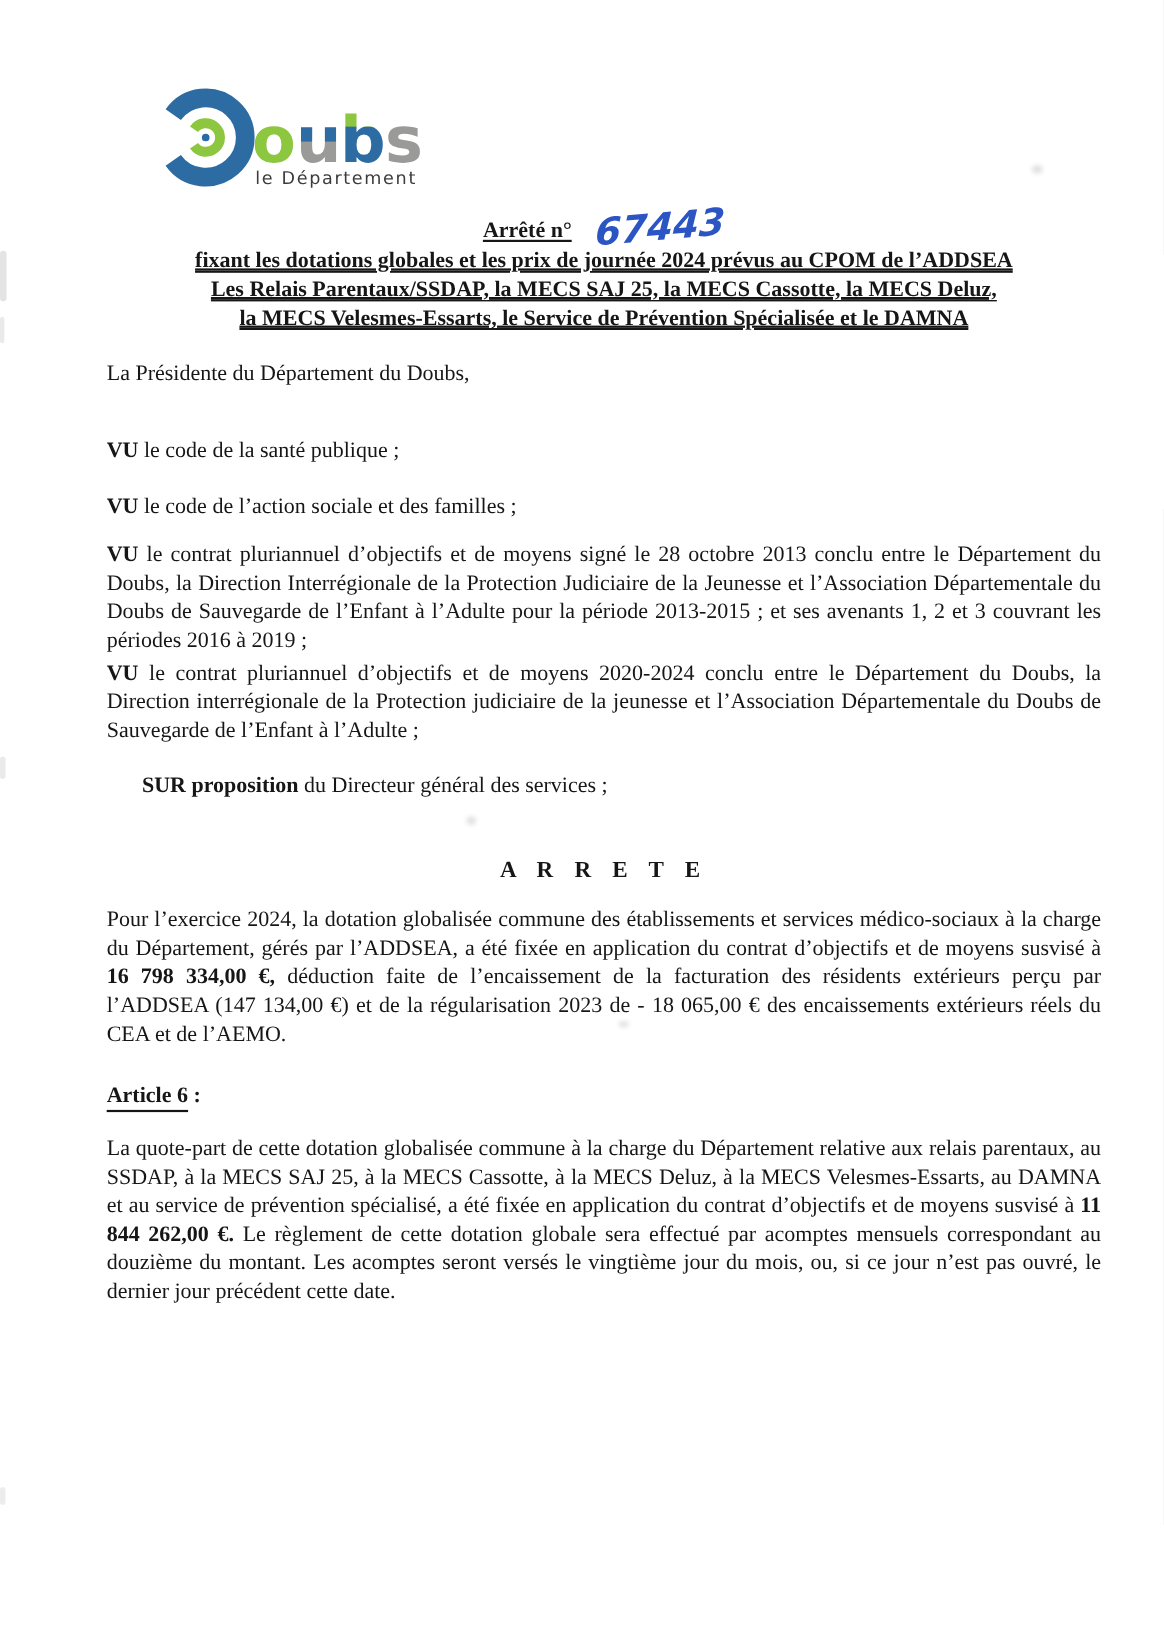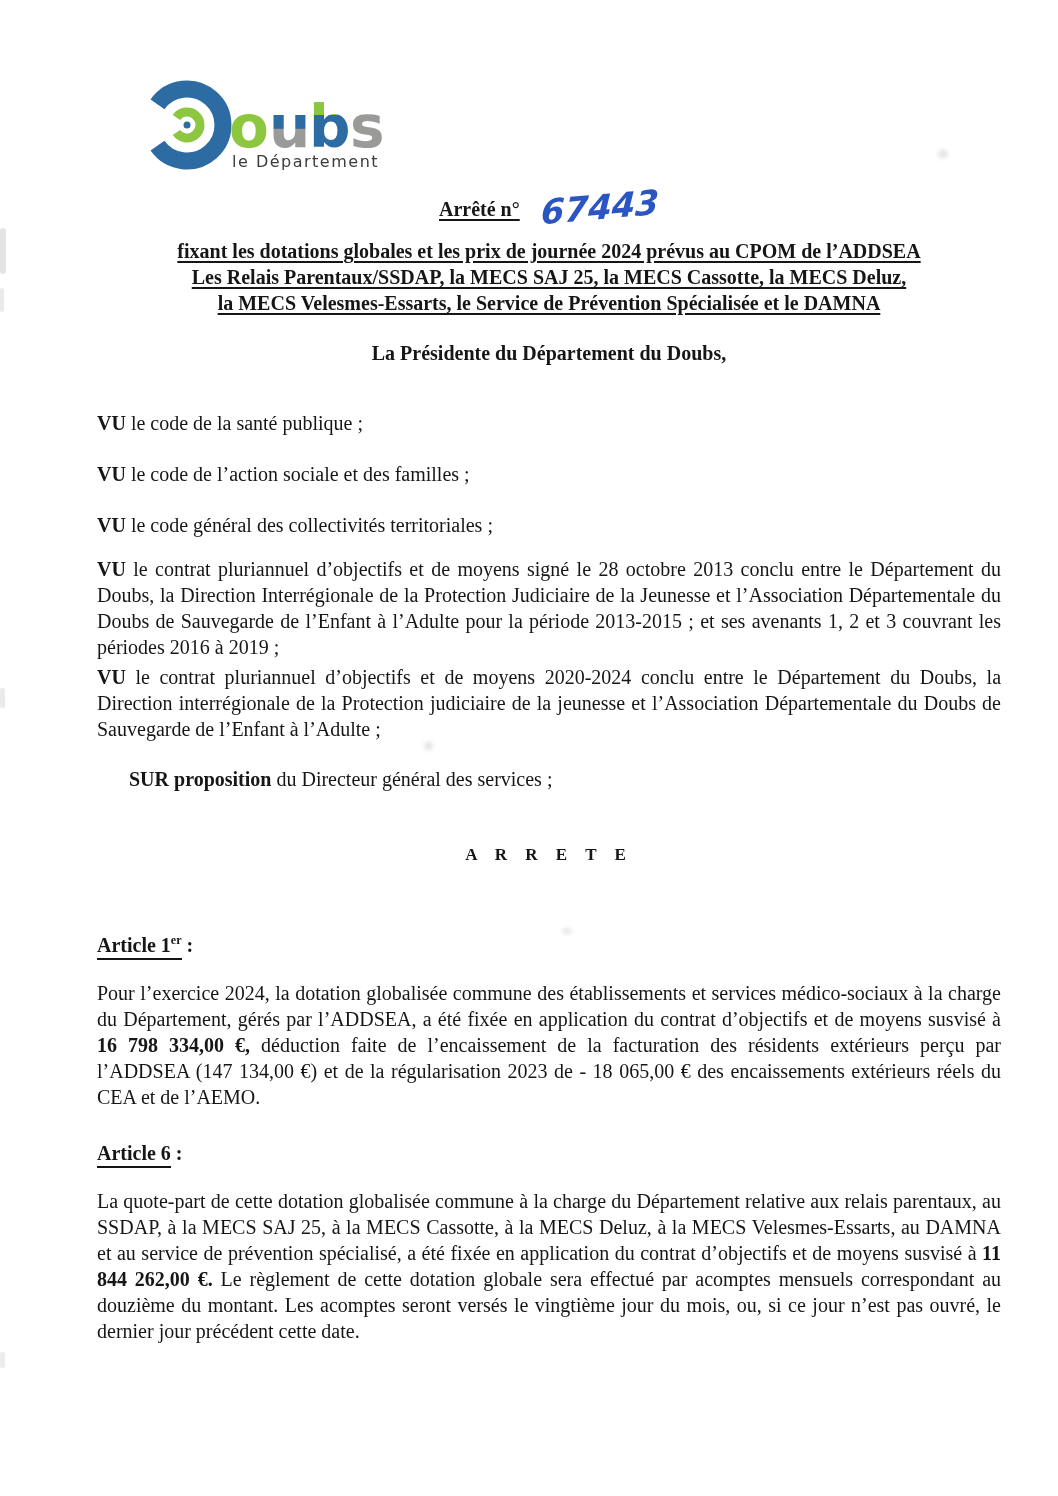--- a/index.html
+++ b/index.html
@@ -23,37 +23,37 @@
   .arrete-number{
     display:inline-block;
     font-family:"DejaVu Sans", sans-serif;
     font-style:italic;font-weight:bold;
     font-size:34px;line-height:1;
     color:#2c55c4;
     margin-left:16px;
     position:relative;top:3px;
     transform:rotate(-5deg) skewX(-8deg);
   }
-  .doc-title{text-align:center;font-weight:bold;margin-top:16px;}
+  .doc-title{text-align:center;font-weight:bold;margin-top:2px;text-decoration:underline;}
   .doc-title .t-line{
     text-decoration:underline;text-underline-offset:3px;text-decoration-thickness:1.6px;
     line-height:26px;
   }
-  .salutation{text-align:center;font-weight:bold;margin-top:24px;}
+  .salutation{text-align:left;font-weight:normal;margin-top:24px;}
   
   .recital{margin:25px 0 0 0;text-align:justify;}
   .recital.first{margin-top:44px;}
   .recital.r4{margin-top:18px;}
   .recital.r5{margin-top:4px;}
   .recital.sur{margin-top:24px;margin-left:32px;}
   .lead{font-weight:bold;}
   
   .arrete-heading{
     text-align:center;font-weight:bold;margin-top:50px;
-    letter-spacing:7px;font-size:17px;
+    letter-spacing:7px;font-size:21px;
   }
   .article-heading{font-weight:bold;margin-top:64px;font-size:20px;}
   .article-heading.second{margin-top:30px;}
   .article-label{
     display:inline-block;border-bottom:2.2px solid #141414;
     padding-bottom:2px;line-height:1.05;
   }
   .article-label sup{font-size:12px;line-height:0;}
   .article-colon{margin-left:5px;}
   .article-body{margin:20px 0 0 0;text-align:justify;}
@@ -122,33 +122,29 @@
     <div class="t-line">Les Relais Parentaux/SSDAP, la MECS SAJ 25, la MECS Cassotte, la MECS Deluz,</div>
     <div class="t-line">la MECS Velesmes-Essarts, le Service de Prévention Spécialisée et le DAMNA</div>
   </div>
 
   <div class="salutation">La Présidente du Département du Doubs,</div>
 
   <p class="recital first"><span class="lead">VU</span> <span>le code de la santé publique ;</span></p>
 
   <p class="recital"><span class="lead">VU</span> <span>le code de l’action sociale et des familles ;</span></p>
 
-  <p class="recital"><span class="lead">VU</span> <span>le code général des collectivités territoriales ;</span></p>
 
   <p class="recital r4"><span class="lead">VU</span> <span>le contrat pluriannuel d’objectifs et de moyens signé le 28 octobre 2013 conclu entre le Département du Doubs, la Direction Interrégionale de la Protection Judiciaire de la Jeunesse et l’Association Départementale du Doubs de Sauvegarde de l’Enfant à l’Adulte pour la période 2013-2015 ; et ses avenants 1, 2 et 3 couvrant les périodes 2016 à 2019 ;</span></p>
 
   <p class="recital r5"><span class="lead">VU</span> <span>le contrat pluriannuel d’objectifs et de moyens 2020-2024 conclu entre le Département du Doubs, la Direction interrégionale de la Protection judiciaire de la jeunesse et l’Association Départementale du Doubs de Sauvegarde de l’Enfant à l’Adulte ;</span></p>
 
   <p class="recital sur"><span class="lead">SUR proposition</span> <span>du Directeur général des services ;</span></p>
 
   <div class="arrete-heading">A R R E T E</div>
 
-  <div class="article-heading">
-    <span class="article-label"><span>Article 1</span><sup>er</sup></span><span class="article-colon">:</span>
-  </div>
   <p class="article-body">
     <span>Pour l’exercice 2024, la dotation globalisée commune des établissements et services médico-sociaux à la charge du Département, gérés par l’ADDSEA, a été fixée en application du contrat d’objectifs et de moyens susvisé à </span><span class="bold">16 798 334,00 €,</span><span> déduction faite de l’encaissement de la facturation des résidents extérieurs perçu par l’ADDSEA (147 134,00 €) et de la régularisation 2023 de - 18 065,00 € des encaissements extérieurs réels du CEA et de l’AEMO.</span>
   </p>
 
   <div class="article-heading second">
     <span class="article-label"><span>Article 6</span></span><span class="article-colon">:</span>
   </div>
   <p class="article-body">
     <span>La quote-part de cette dotation globalisée commune à la charge du Département relative aux relais parentaux, au SSDAP, à la MECS SAJ 25, à la MECS Cassotte, à la MECS Deluz, à la MECS Velesmes-Essarts, au DAMNA et au service de prévention spécialisé, a été fixée en application du contrat d’objectifs et de moyens susvisé à </span><span class="bold">11 844 262,00 €.</span><span> Le règlement de cette dotation globale sera effectué par acomptes mensuels correspondant au douzième du montant. Les acomptes seront versés le vingtième jour du mois, ou, si ce jour n’est pas ouvré, le dernier jour précédent cette date.</span>
   </p>

